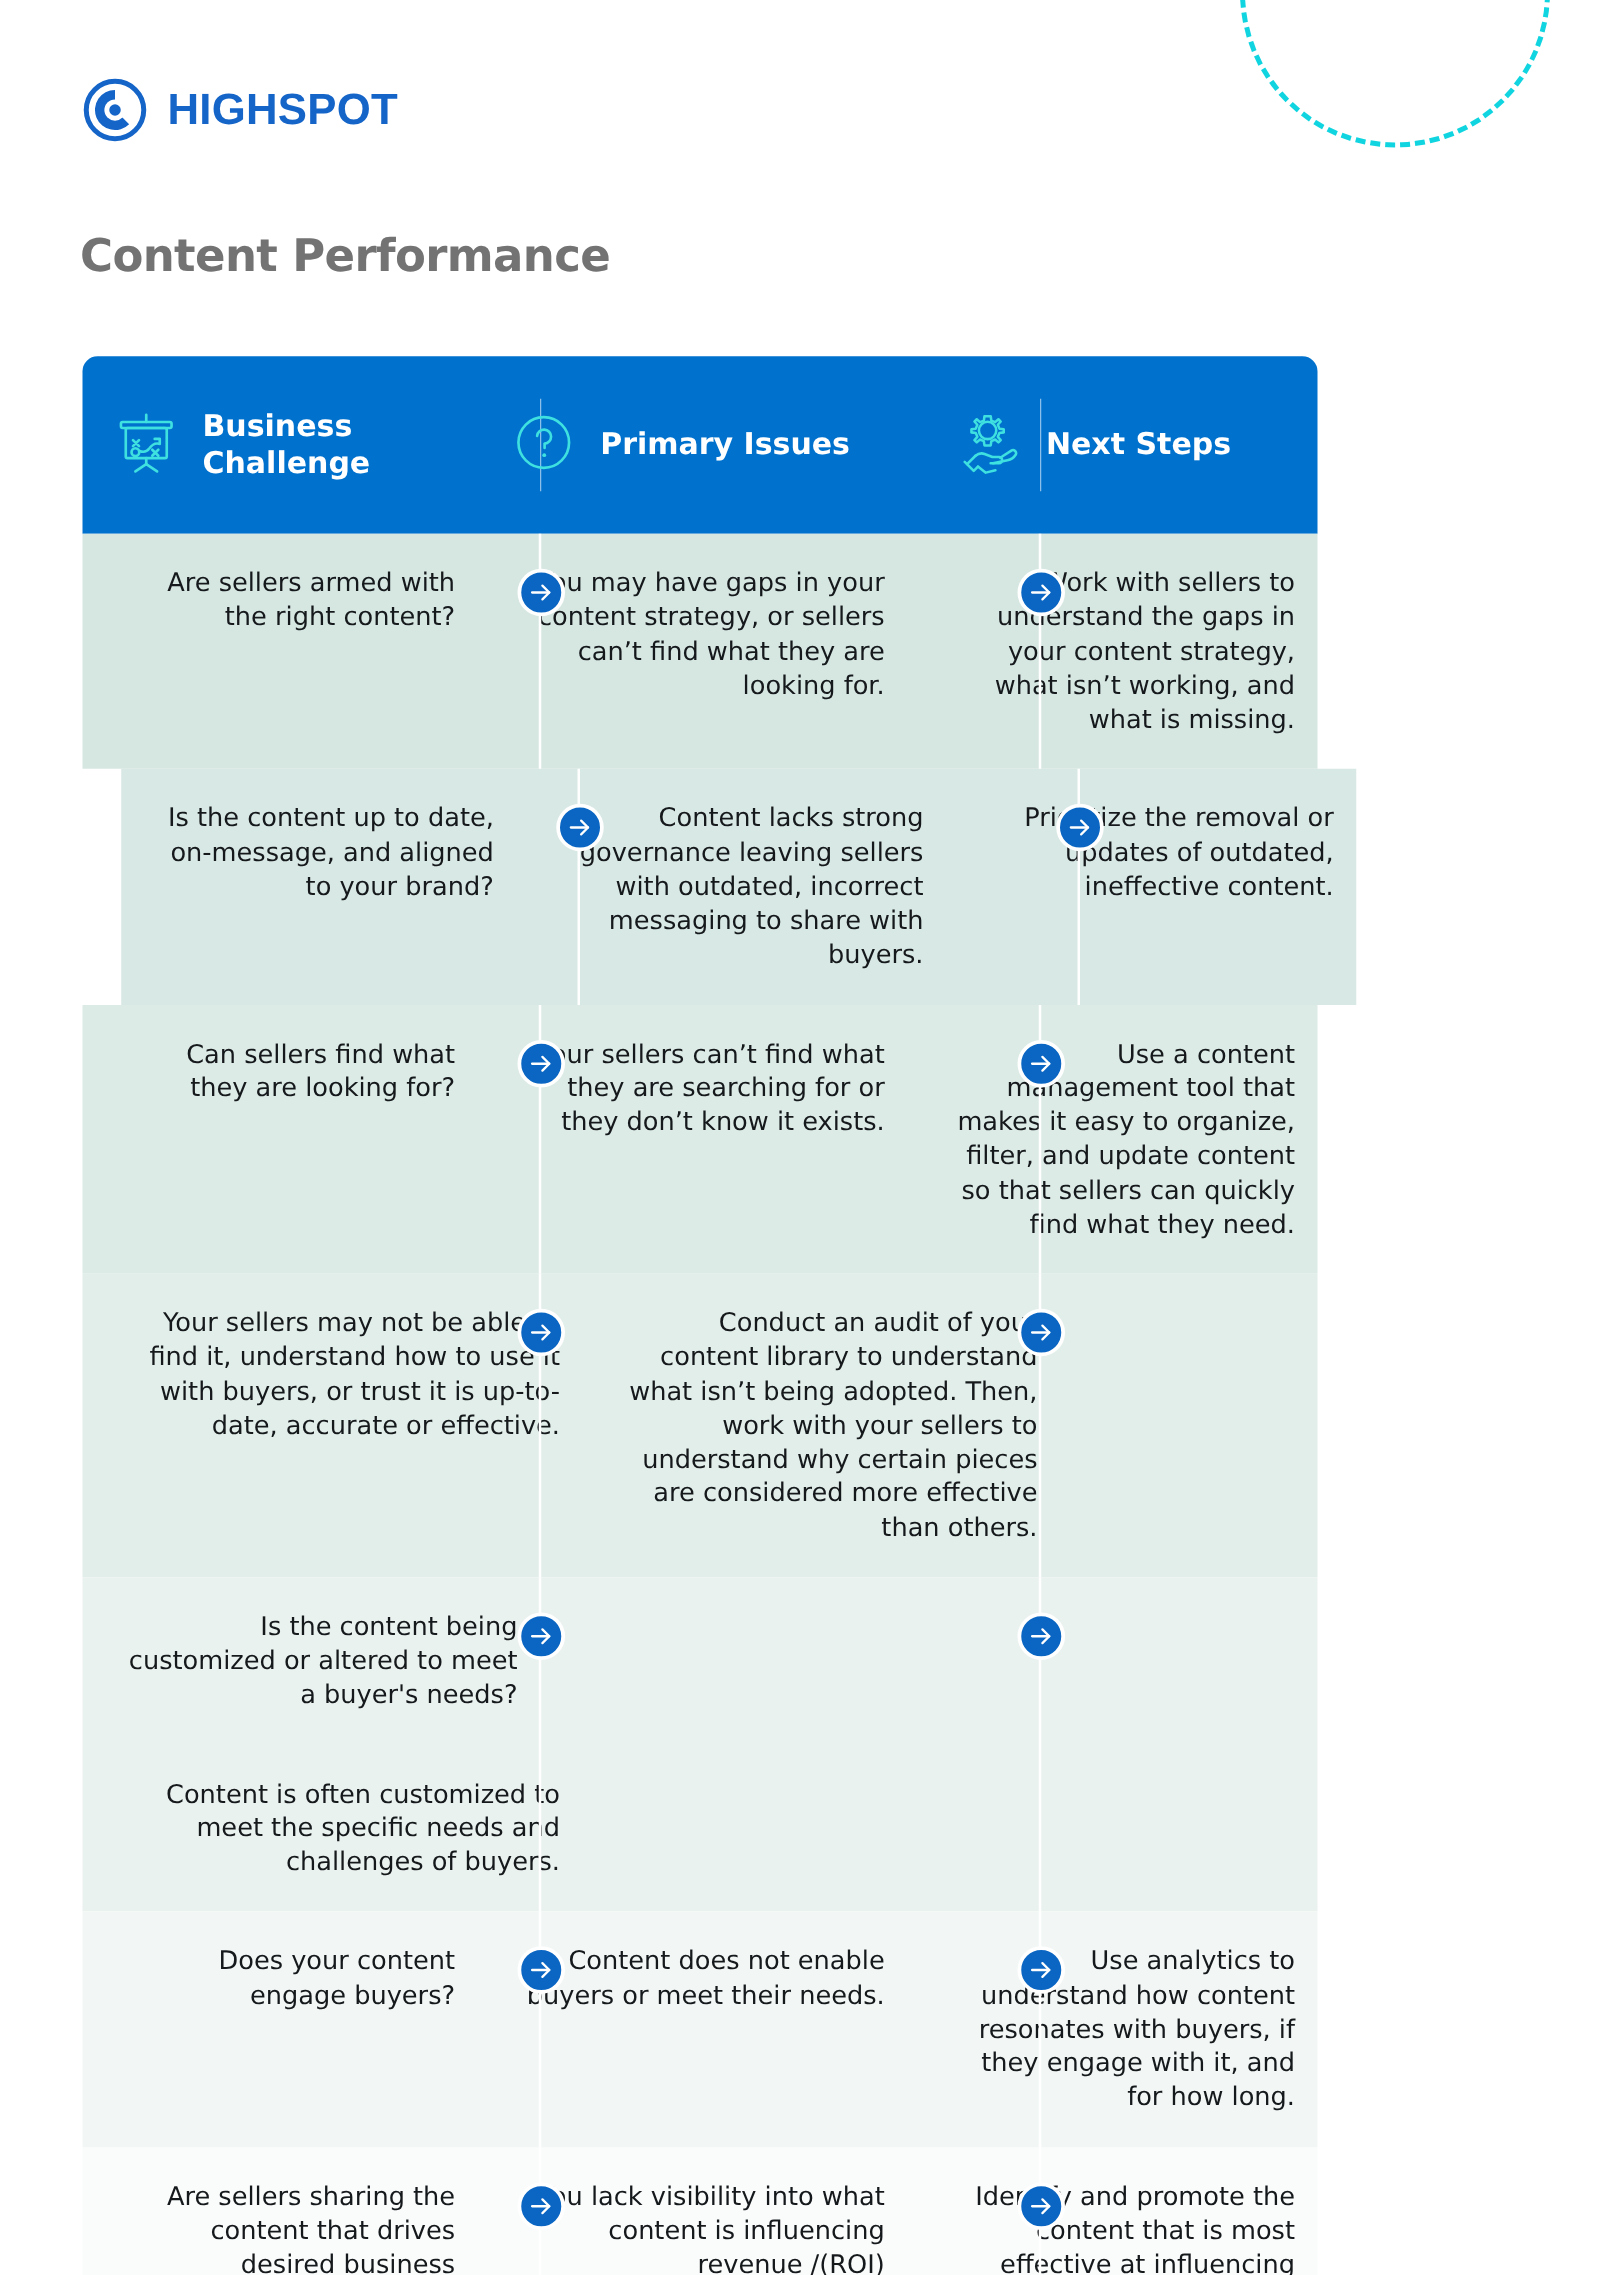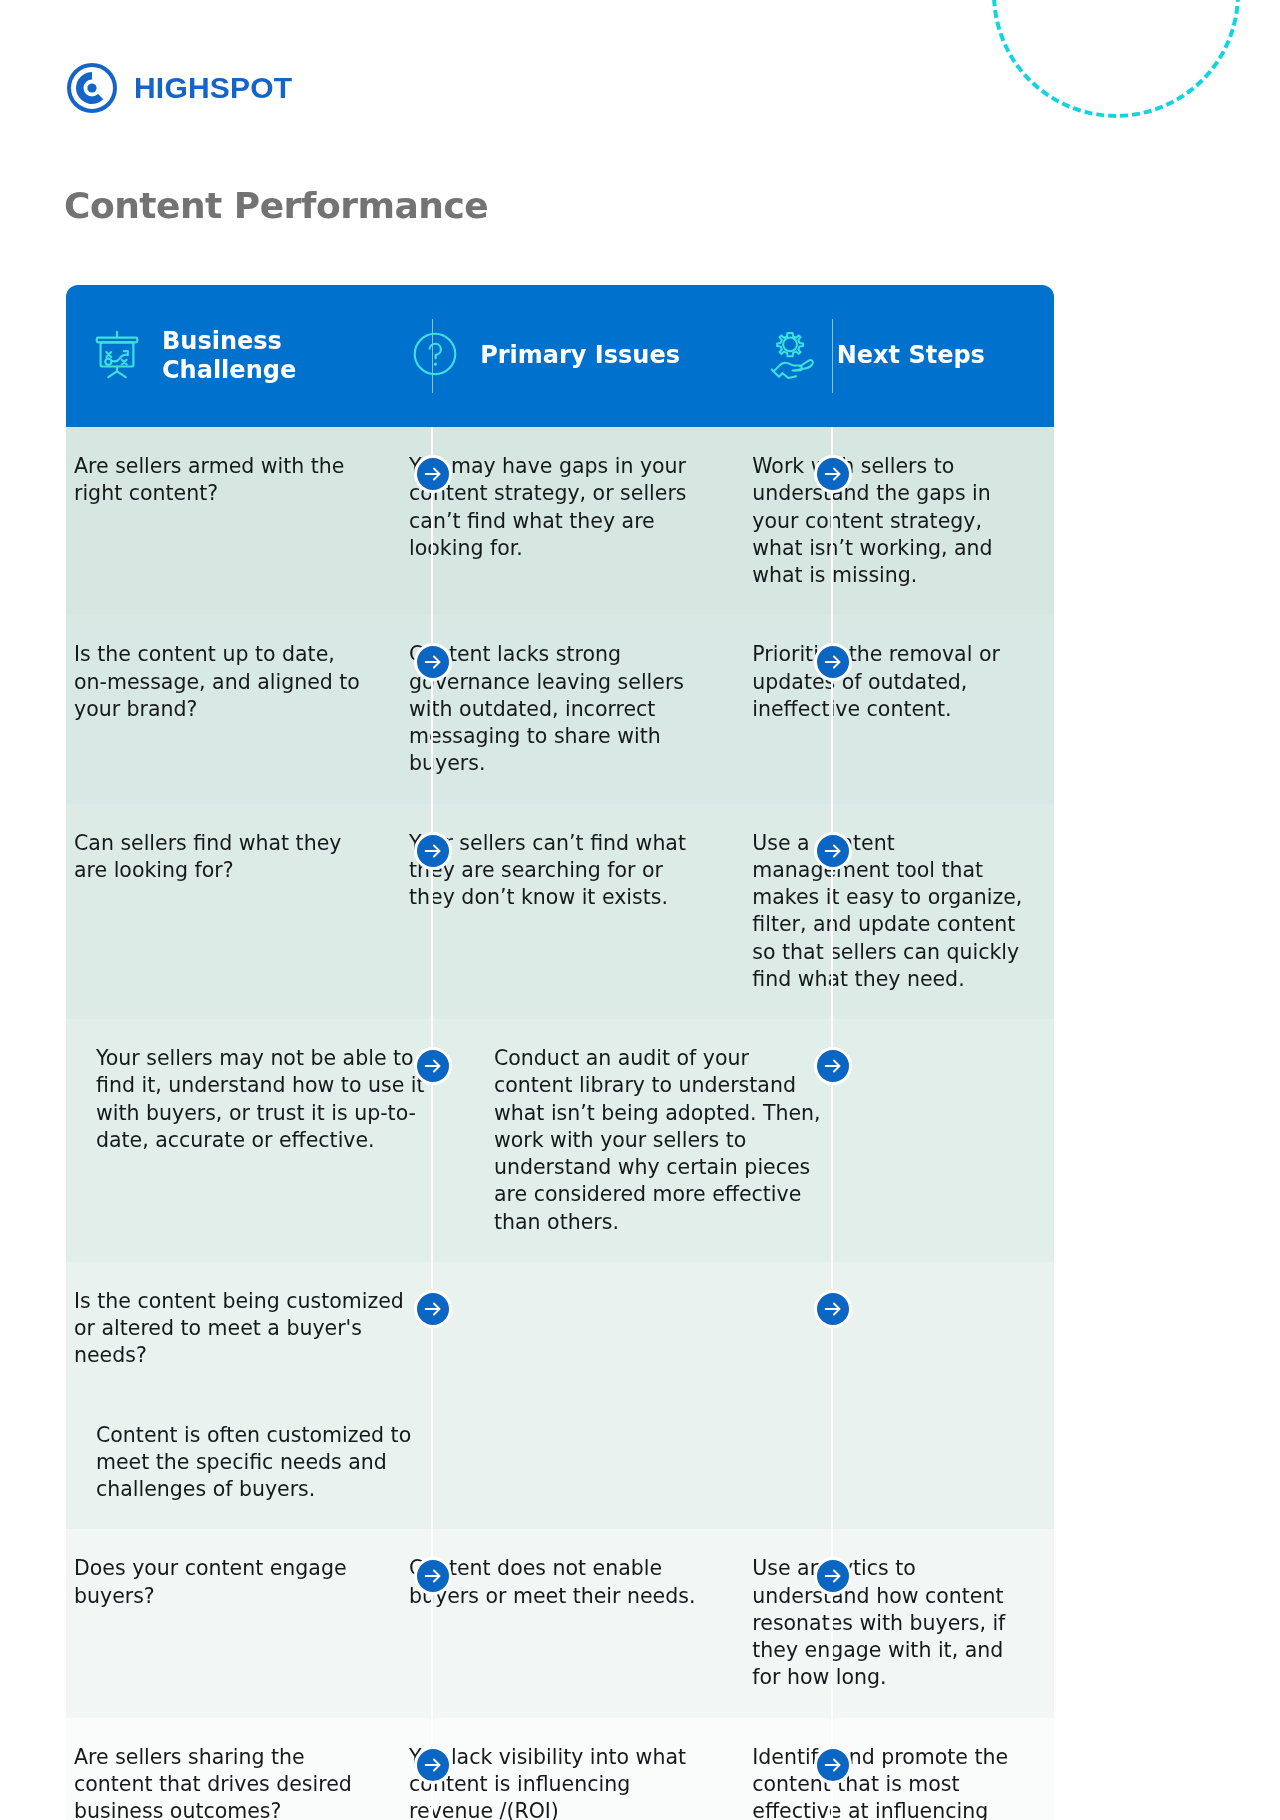--- a/index.html
+++ b/index.html
@@ -36,21 +36,21 @@
   .logo-wrap {
     position: absolute;
     left: 66px;
     top: 62px;
     display: flex;
     align-items: center;
     gap: 16px;
   }
   .logo-mark { width: 52px; height: 52px; display: block; }
   .logo-text {
-    font-size: 30px;
+    font-size: 35px;
     font-weight: 700;
     letter-spacing: 0.2px;
     color: #1565c9;
     font-family: "Liberation Sans", sans-serif;
   }
 
   
   .page-title {
     position: absolute;
     left: 64px;
@@ -111,21 +111,22 @@
   
   .tbody { position: relative; }
 
   .row {
     display: flex;
     position: relative;
     width: 100%;
   }
   .cell {
     position: relative;
-    padding: 26px 18px 26px 8px;
+    padding: 26px 18px 26px 36px;
+    text-align: right;
   }
   .cell.c1 { width: 366px; }
   .cell.c2 { width: 400px; padding-left: 30px; }
   .cell.c3 { width: 382px; padding-left: 28px; }
 
   .cell p {
     font-size: 20.5px;
     line-height: 1.33;
     color: #16191c;
     font-family: "DejaVu Sans", sans-serif;
@@ -258,21 +259,21 @@
               <polyline points="13,6 19,12 13,18"></polyline>
             </svg>
           </div>
           <div class="arrow-badge a2">
             <svg viewBox="0 0 24 24" fill="none" stroke="#ffffff" stroke-width="2" stroke-linecap="round" stroke-linejoin="round">
               <line x1="4" y1="12" x2="19" y2="12"></line>
               <polyline points="13,6 19,12 13,18"></polyline>
             </svg>
           </div>
         </div>
-        <div class="row" style="background: rgb(216, 232, 228);">
+        <div class="row" style="background: rgb(216, 232, 228); margin-left: 31px;">
           <div class="cell c1">
             <p>Is the content up to date, on-message, and aligned to your brand?</p>
           </div>
           <div class="cell c2">
             <p>Content lacks strong governance leaving sellers with outdated, incorrect messaging to share with buyers.</p>
           </div>
           <div class="cell c3">
             <p>Prioritize the removal or updates of outdated, ineffective content.</p>
           </div>
           <div class="connector v1"></div>

